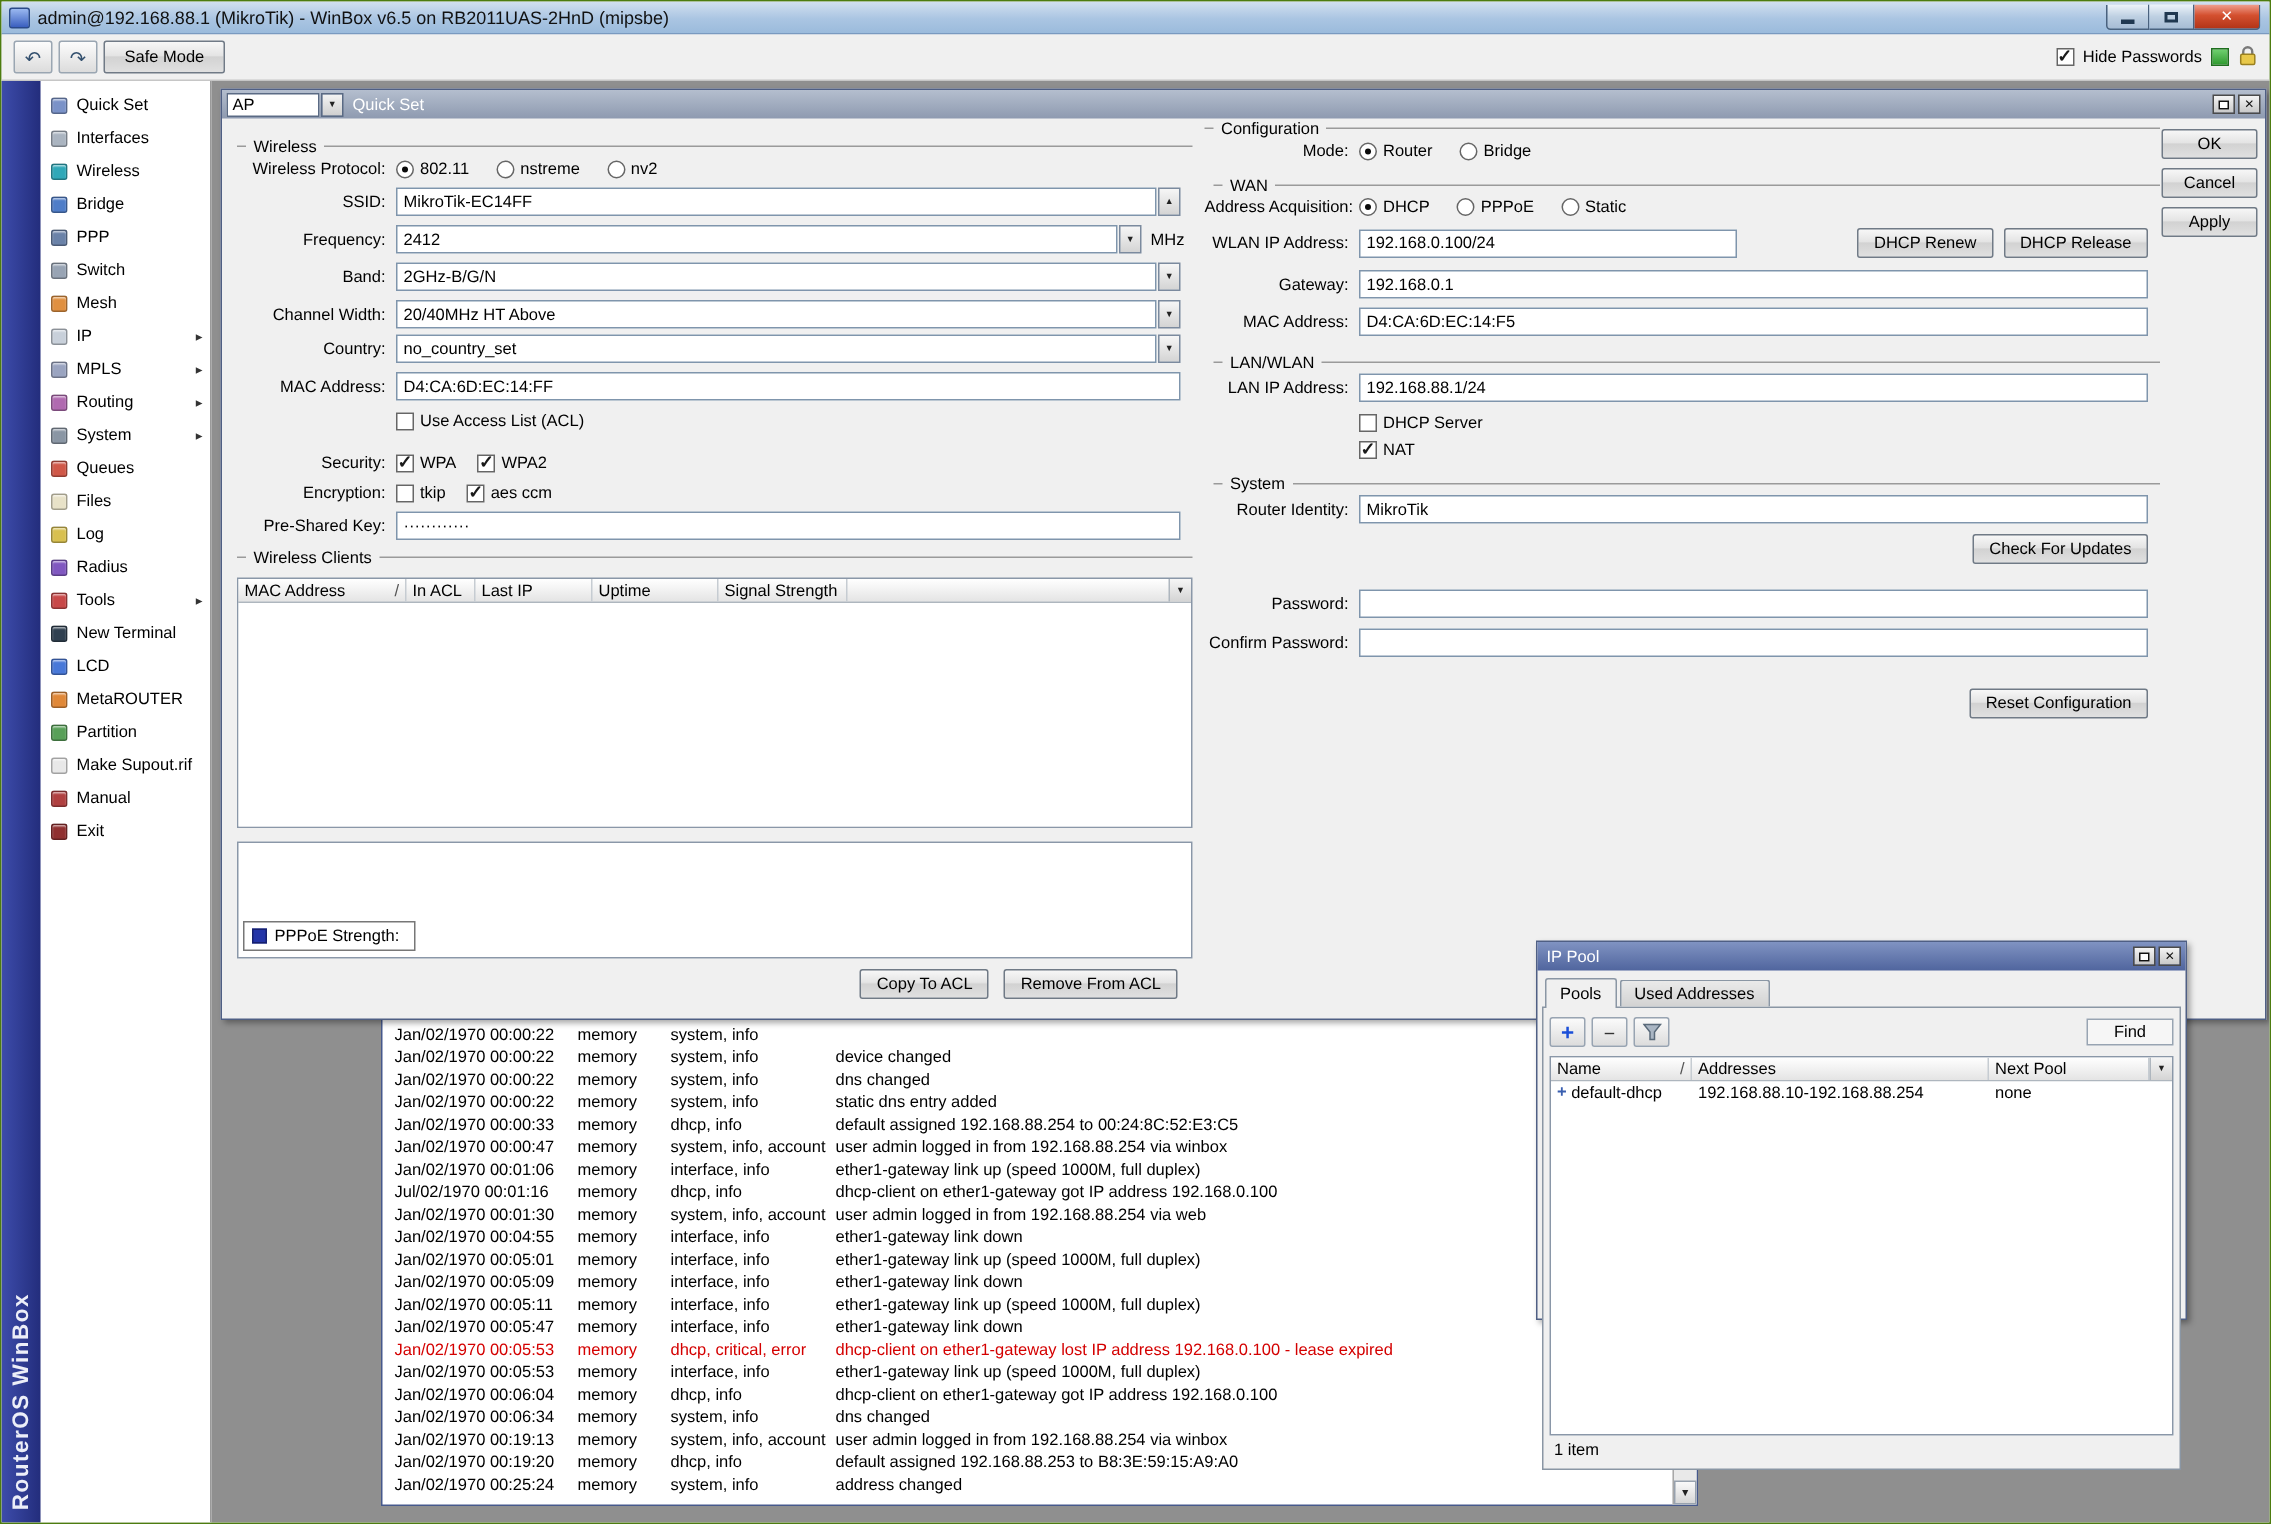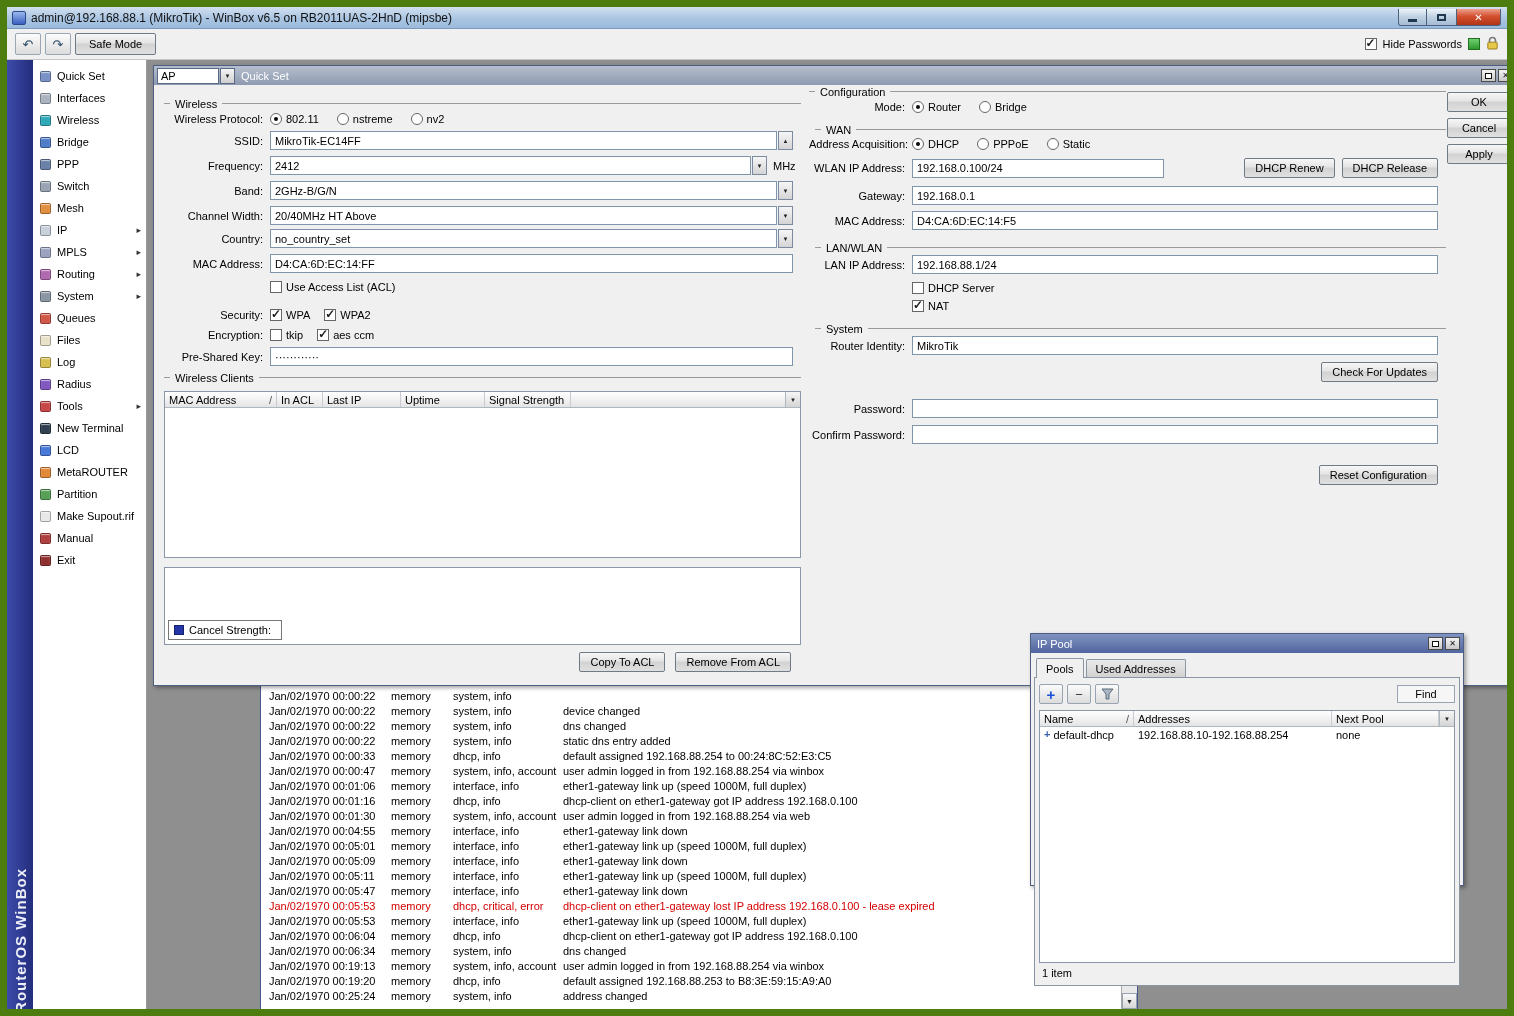--- a/index.html
+++ b/index.html
@@ -1,18 +1,18 @@
 <!DOCTYPE html>
 <html><head>
 <meta charset="utf-8">
 <style>
 *{box-sizing:border-box;margin:0;padding:0}
 html,body{width:1514px;height:1016px}
 body{font-family:"Liberation Sans",sans-serif;font-size:11px;color:#000;background:#fff}
-.screen{position:relative;width:1514px;height:1016px;border:7px solid #4d7c0f;overflow:hidden;background:#f0f0f0}
+.screen{position:relative;width:1514px;height:1016px;border:1px solid #4d7c0f;overflow:hidden;background:#f0f0f0}
 
 
 .titlebar{height:22px;background:linear-gradient(#d2e0f0,#aac5e2 55%,#9bbbdc);display:flex;align-items:center;padding:0 0 0 5px;border-bottom:1px solid #7a9ac0}
 .title-icon{width:14px;height:14px;background:linear-gradient(#9ab8f0,#3a5fbf);border:1px solid #2a4a8a;border-radius:2px;margin-right:5px;flex:none}
 .title-text{font-size:12px;color:#111;white-space:nowrap}
 .win-btns{margin-left:auto;display:flex;margin-right:6px}
 .wbtn{width:29px;height:17px;border:1px solid #4a627e;border-top:none;display:flex;align-items:center;justify-content:center;cursor:default}
 .wbtn.minb{border-radius:0 0 0 3px;background:linear-gradient(#eef4fa,#bed0e2 50%,#a6bcd4)}
 .wbtn.maxb{background:linear-gradient(#eef4fa,#bed0e2 50%,#a6bcd4);border-left:none;border-right:none}
 .wbtn.closeb{width:45px;background:linear-gradient(#efa090,#d4502f 45%,#b23417);color:#fff;border-radius:0 0 3px 0;font-size:10px}
@@ -348,21 +348,21 @@
             </div>
 
             <div class="log-row">
               <span class="lc t">Jan/02/1970 00:01:06</span>
               <span class="lc b">memory</span>
               <span class="lc p">interface, info</span>
               <span class="lc m">ether1-gateway link up (speed 1000M, full duplex)</span>
             </div>
 
             <div class="log-row">
-              <span class="lc t">Jan/02/1970 00:01:16</span>
+              <span class="lc t">Jul/02/1970 00:01:16</span>
               <span class="lc b">memory</span>
               <span class="lc p">dhcp, info</span>
               <span class="lc m">dhcp-client on ether1-gateway got IP address 192.168.0.100</span>
             </div>
 
             <div class="log-row">
               <span class="lc t">Jan/02/1970 00:01:30</span>
               <span class="lc b">memory</span>
               <span class="lc p">system, info, account</span>
               <span class="lc m">user admin logged in from 192.168.88.254 via web</span>
@@ -591,21 +591,21 @@
                   </div>
                 <div class="th filler"></div>
                 <div class="th-btn">▼</div>
               </div>
               <div class="tbl-body"></div>
             </div>
 
             <div class="panel2">
               <div class="legend">
                 <span class="legend-sq"></span>
-                <span>Cancel Strength:</span>
+                <span>PPPoE Strength:</span>
               </div>
             </div>
 
             <div class="acl-btn-row">
               <div class="btn">Copy To ACL</div>
               <div class="btn">Remove From ACL</div>
             </div>
           </div>
 
           <div class="col-right">

